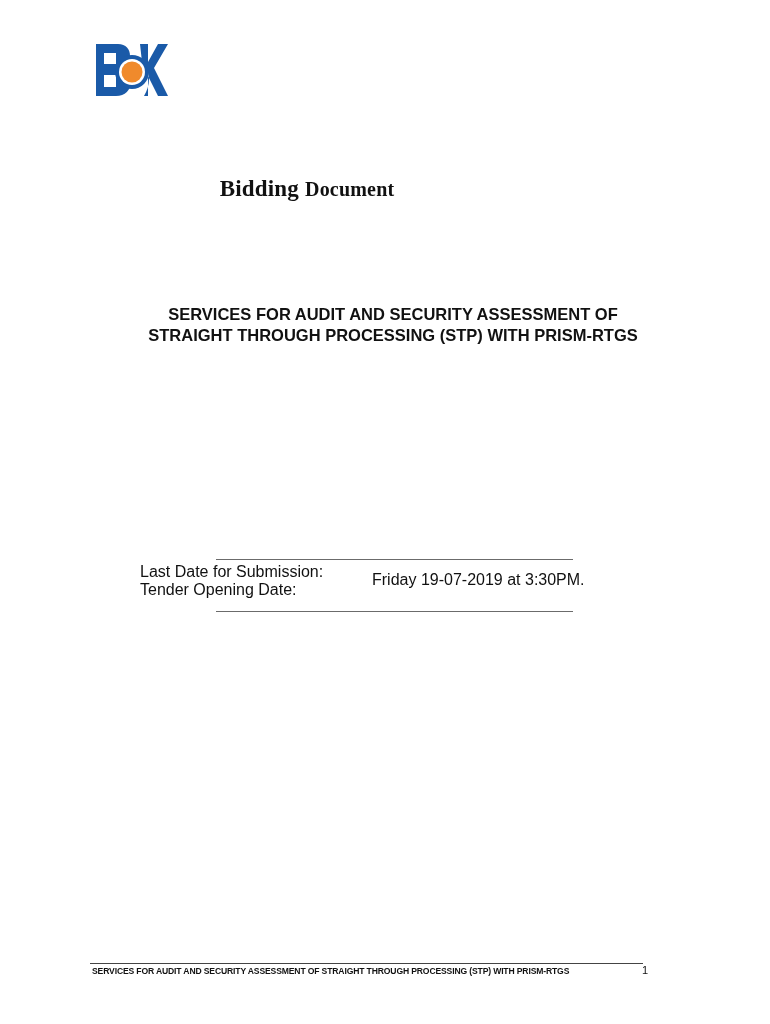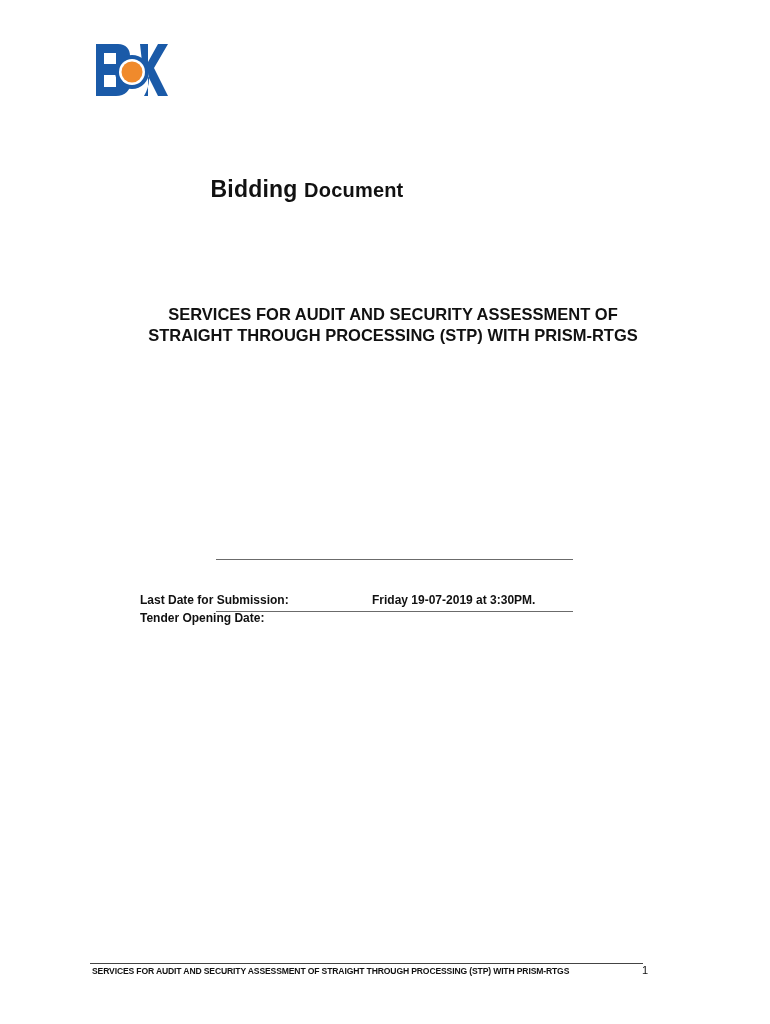--- a/index.html
+++ b/index.html
@@ -24,20 +24,21 @@
     }
     .title {
       position: absolute;
       left: 0;
       width: 614px;
       top: 176px;
       text-align: center;
       font-size: 23px;
       font-weight: bold;
       letter-spacing: 0.2px;
+      font-family: Liberation Serif, serif;
     }
     .title .w1 { font-size: 23px; }
     .title .w2 { font-size: 20px; }
     .subtitle {
       position: absolute;
       left: 0;
       width: 786px;
       top: 304px;
       text-align: center;
       font-size: 16.5px;
@@ -49,38 +50,37 @@
       height: 0;
       border-top: 1.5px solid #6b6b6b;
     }
     .rule.top { left: 216px; width: 357px; top: 559px; }
     .rule.bottom { left: 216px; width: 357px; top: 611px; }
     .dates {
       position: absolute;
       left: 140px;
       top: 563px;
       width: 440px;
-      font-size: 12px;
-      font-weight: bold;
+      font-size: 16px;
+      font-weight: normal;
       line-height: 18px;
-      margin-top: 28px;
     }
     .date-row {
       position: relative;
       height: 18px;
     }
     .date-label {
       position: absolute;
       left: 0;
       top: 0;
     }
     .date-value {
       position: absolute;
       left: 232px;
-      top: 0;
+      top: 8px;
       white-space: nowrap;
     }
     .footer-rule {
       position: absolute;
       left: 90px;
       width: 553px;
       top: 963px;
       border-top: 1.3px solid #444444;
     }
     .footer-text {

